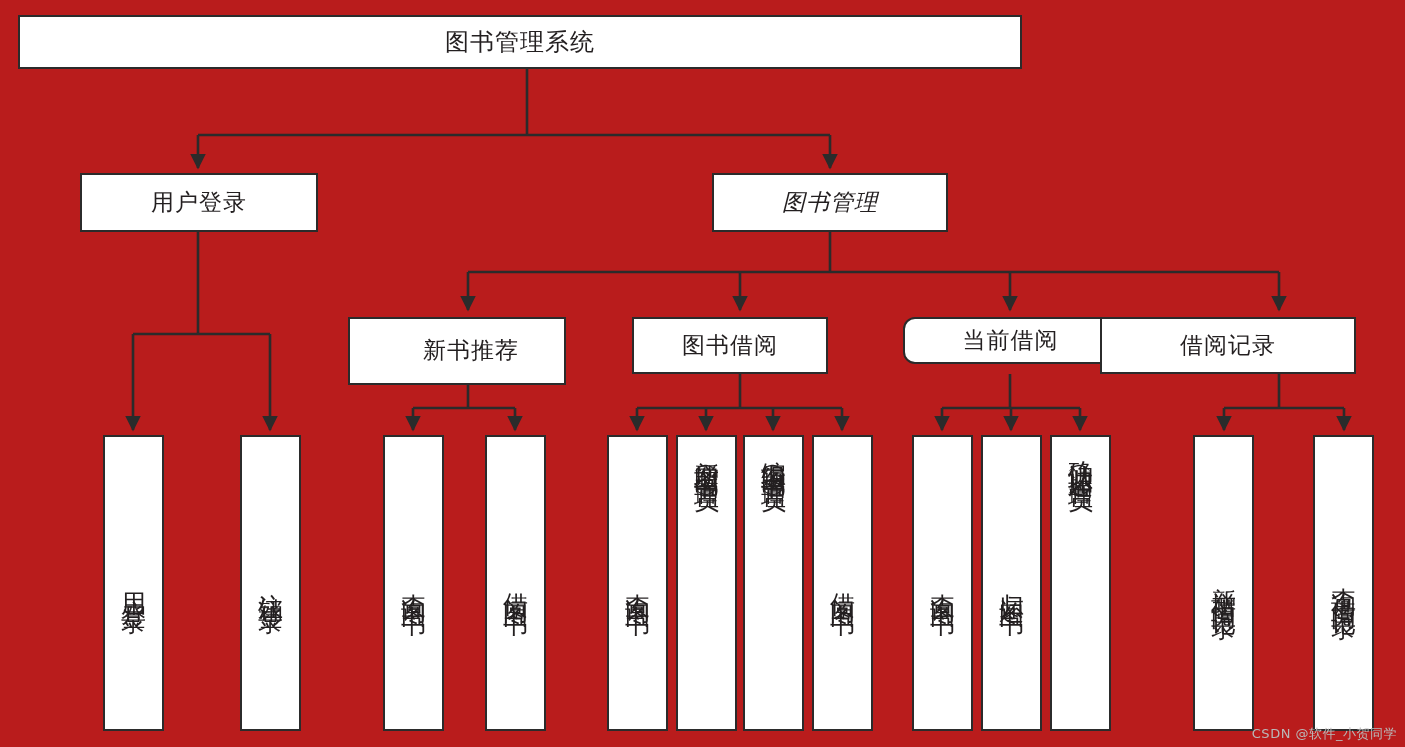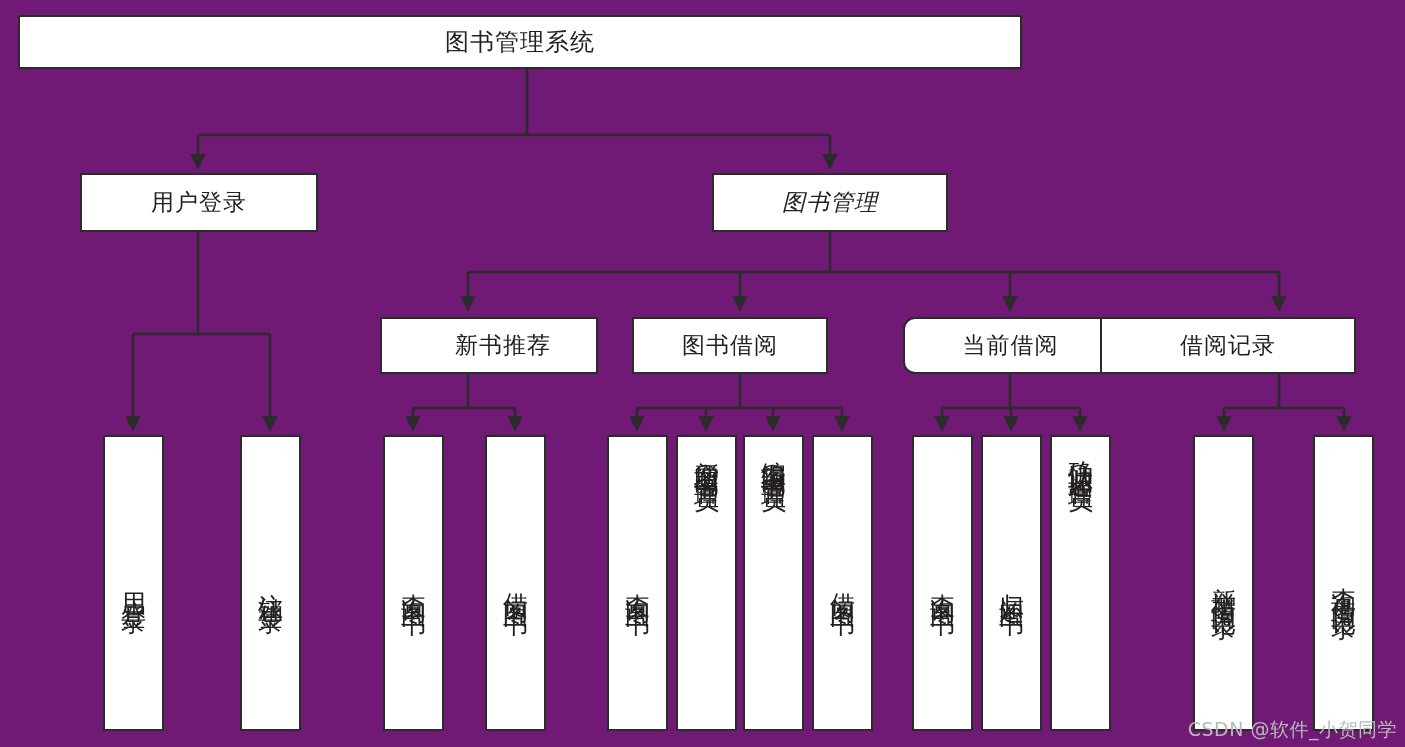--- a/index.html
+++ b/index.html
@@ -9,21 +9,21 @@
     background: #ffffff;
   }
   body {
     font-family: "DejaVu Sans", "Liberation Sans", sans-serif;
     color: #231f20;
   }
   #canvas {
     position: relative;
     width: 1405px;
     height: 747px;
-    background: #701a75;
+    background: #b91c1c;
     overflow: hidden;
   }
   #wires {
     position: absolute;
     left: 0;
     top: 0;
     width: 1405px;
     height: 747px;
     pointer-events: none;
   }
@@ -66,21 +66,21 @@
     font-size: 25px;
     letter-spacing: 4px;
   }
   .node.v-center {
     align-items: center;
   }
   .watermark {
     position: absolute;
     right: 8px;
     bottom: 4px;
-    font-size: 19px;
+    font-size: 13px;
     color: #b9b9b9;
     letter-spacing: 0.5px;
     white-space: nowrap;
     margin-top: 30px;
   }
 </style>
 </head>
 <body>
 
 <div id="canvas">
@@ -139,27 +139,27 @@
     <span class="label">图书管理系统</span>
   </div>
 
   <div class="node h" style="left:80px; top:173px; width:238px; height:59px;">
     <span class="label">用户登录</span>
   </div>
   <div class="node h" style="left:712px; top:173px; width:236px; height:59px;font-style:italic;">
     <span class="label">图书管理</span>
   </div>
 
-  <div class="node h" style="left:380px; top:317px; width:218px; height:57px;padding-left:28px;">
+  <div class="node h" style="left:348px; top:317px; width:218px; height:68px;padding-left:28px;">
     <span class="label">新书推荐</span>
   </div>
   <div class="node h" style="left:632px; top:317px; width:196px; height:57px;">
     <span class="label">图书借阅</span>
   </div>
-  <div class="node h" style="left:903px; top:317px; width:215px; height:57px;border-radius:12px;">
+  <div class="node h" style="left:903px; top:317px; width:215px; height:47px;border-radius:12px;">
     <span class="label">当前借阅</span>
   </div>
   <div class="node h" style="left:1100px; top:317px; width:256px; height:57px;">
     <span class="label">借阅记录</span>
   </div>
 
   <div class="node v v-center" style="left:103px; top:435px; width:61px; height:296px;">
     <span class="label">用户登录</span>
   </div>
   <div class="node v v-center" style="left:240px; top:435px; width:61px; height:296px;">

